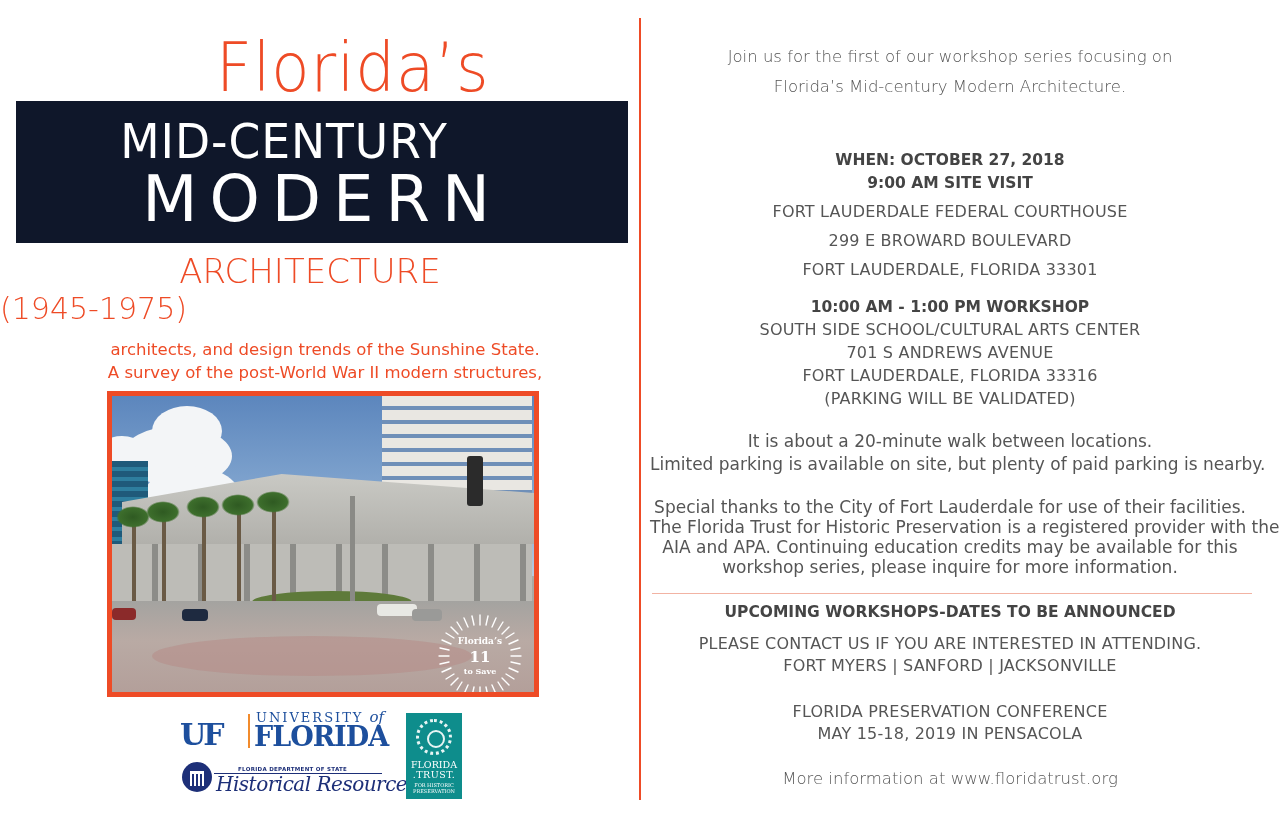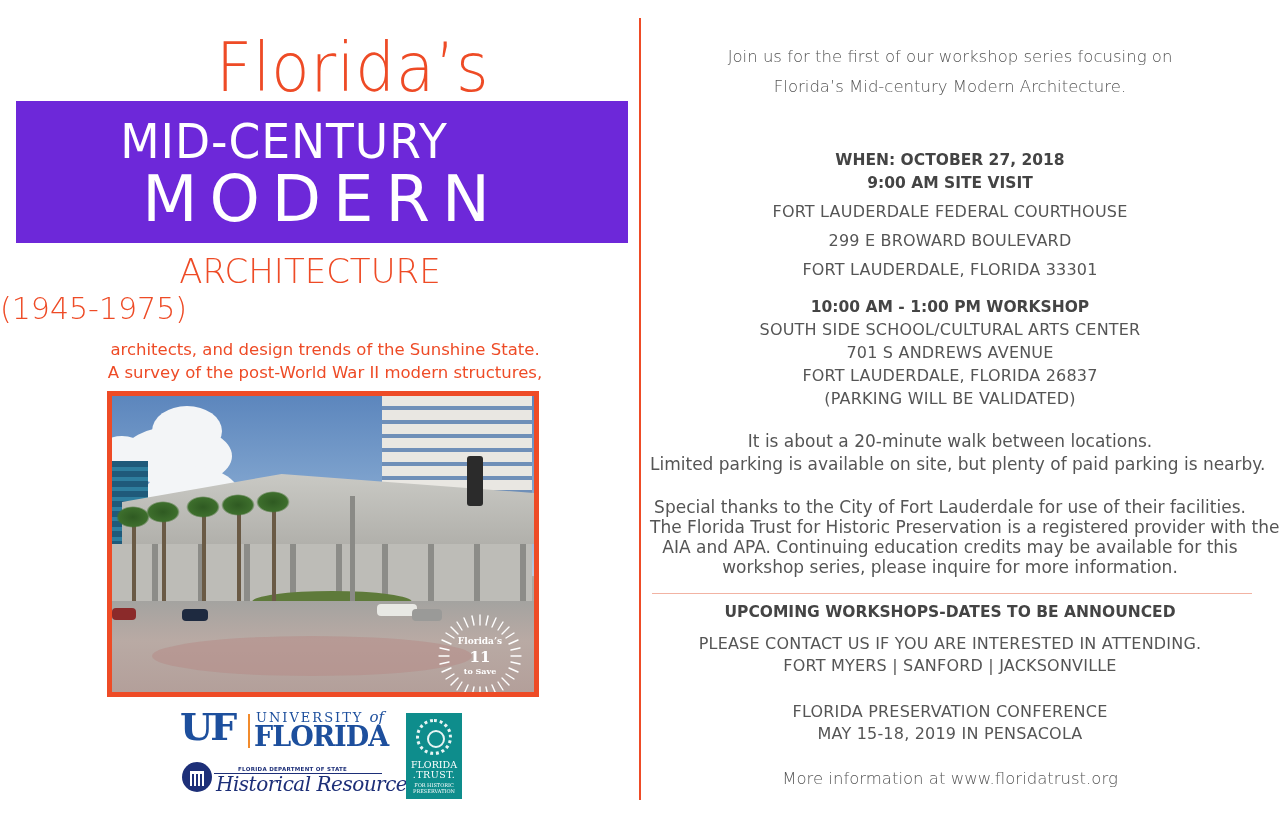--- a/index.html
+++ b/index.html
@@ -10,21 +10,21 @@
 
   .florida-title {
     position: absolute; left: 216px; top: 30px; width: 320px;
     color: #ee4b26; font-family: "DejaVu Sans", sans-serif;
     font-size: 68px; font-weight: 200; letter-spacing: 1px; line-height: 76px;
     transform: scaleX(0.92); transform-origin: left top;
     -webkit-text-stroke: 0px;
   }
   .banner {
     position: absolute; left: 16px; top: 101px; width: 612px; height: 142px;
-    background: #6d28d9;
+    background: #0f172a;
   }
   .banner-line1 {
     position: absolute; left: 0; top: 12px; width: 100%;
     text-align: center; color: #fff;
     font-size: 48px; line-height: 56px; letter-spacing: 1px; font-weight: normal;
     padding-right: 80px;
     transform: scaleX(0.95);
   }
   .banner-line2 {
     position: absolute; left: 0; top: 62px; width: 100%;
@@ -71,22 +71,22 @@
     background: linear-gradient(180deg, #a4a3a0 0%, #b9aaa4 40%, #b29d98 100%); }
   .crosswalk { position: absolute; left: 40px; top: 240px; width: 320px; height: 40px;
     background: #b58a85; border-radius: 50%; opacity: 0.5; }
   .car { position: absolute; height: 12px; border-radius: 4px; }
 
   .badge { position: absolute; left: 323px; top: 215px; width: 90px; height: 90px; }
   .badge-text { position: absolute; left: 0; width: 90px; text-align: center; color: #fff;
     font-family: "DejaVu Serif", serif; font-weight: bold; }
 
   .logos { position: absolute; left: 178px; top: 708px; width: 290px; height: 100px; }
-  .uf-mark { position: absolute; left: 2px; top: 0; color: #1d4f9d;
-    font-family: "DejaVu Serif", serif; font-weight: bold; font-size: 38px; line-height: 38px; letter-spacing: -3px; }
+  .uf-mark { position: absolute; left: 2px; top: 8px; color: #1d4f9d;
+    font-family: "DejaVu Serif", serif; font-weight: bold; font-size: 30px; line-height: 38px; letter-spacing: -3px; }
   .uf-bar { position: absolute; left: 70px; top: 6px; width: 2px; height: 34px; background: #f28b2c; }
   .uf-univ { position: absolute; left: 78px; top: 2px; color: #1d4f9d;
     font-family: "DejaVu Serif", serif; font-size: 13px; letter-spacing: 2px; line-height: 14px; }
   .uf-of { font-style: italic; letter-spacing: 0; font-size: 15px; }
   .uf-florida { position: absolute; left: 76px; top: 14px; color: #1d4f9d;
     font-family: "DejaVu Serif", serif; font-weight: bold; font-size: 27px; line-height: 30px; letter-spacing: -1px; }
   .dhr-seal { position: absolute; left: 4px; top: 54px; width: 30px; height: 30px; border-radius: 50%;
     background: #1d2f78; }
   .dhr-seal::after { content: ""; position: absolute; left: 8px; top: 9px; width: 14px; height: 12px;
     background: repeating-linear-gradient(90deg, #fff 0 2px, transparent 2px 4px); border-top: 3px solid #fff; }
@@ -238,21 +238,21 @@
   <div class="r-line bold" style="top:135px;margin-top:16px;">WHEN: OCTOBER 27, 2018</div>
 
   <div class="r-line bold" style="top:174px;">9:00 AM SITE VISIT</div>
   <div class="r-line caps" style="top:202px;">FORT LAUDERDALE FEDERAL COURTHOUSE</div>
   <div class="r-line caps" style="top:231px;">299 E BROWARD BOULEVARD</div>
   <div class="r-line caps" style="top:260px;">FORT LAUDERDALE, FLORIDA 33301</div>
 
   <div class="r-line bold" style="top:298px;">10:00 AM - 1:00 PM WORKSHOP</div>
   <div class="r-line caps" style="top:320px;">SOUTH SIDE SCHOOL/CULTURAL ARTS CENTER</div>
   <div class="r-line caps" style="top:343px;">701 S ANDREWS AVENUE</div>
-  <div class="r-line caps" style="top:366px;">FORT LAUDERDALE, FLORIDA 26837</div>
+  <div class="r-line caps" style="top:366px;">FORT LAUDERDALE, FLORIDA 33316</div>
   <div class="r-line caps" style="top:389px;">(PARKING WILL BE VALIDATED)</div>
 
   <div class="r-line para" style="top:431px;">It is about a 20-minute walk between locations.</div>
   <div class="r-line para" style="top:454px;">Limited parking is available on site, but plenty of paid parking is nearby.</div>
 
   <div class="r-line para" style="top:497px;">Special thanks to the City of Fort Lauderdale for use of their facilities.</div>
   <div class="r-line para" style="top:517px;">The Florida Trust for Historic Preservation is a registered provider with the</div>
   <div class="r-line para" style="top:537px;">AIA and APA. Continuing education credits may be available for this</div>
   <div class="r-line para" style="top:557px;">workshop series, please inquire for more information.</div>
 

